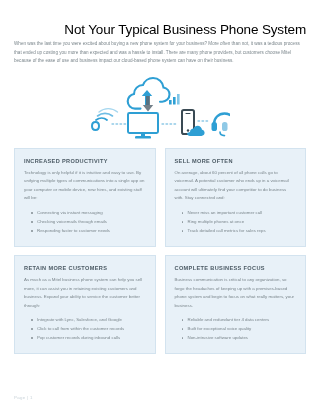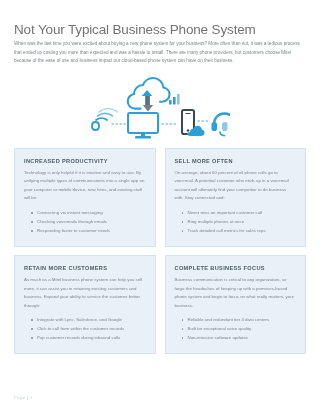--- a/index.html
+++ b/index.html
@@ -18,24 +18,25 @@
   .page {
     width: 320px;
     height: 414px;
     box-sizing: border-box;
     padding: 22px 14px 0 14px;
     position: relative;
   }
   .page-title {
     font-size: 13.5px;
     font-weight: normal;
-    color: #737373;
+    color: #000000;
     letter-spacing: -0.15px;
     margin: 0 0 2px 0;
     line-height: 1.2;
+    text-align: right;
   }
   .intro {
     font-size: 4.6px;
     line-height: 1.85;
     color: #7b868c;
     margin: 0;
     max-width: 296px;
     text-align: left;
   }
 

